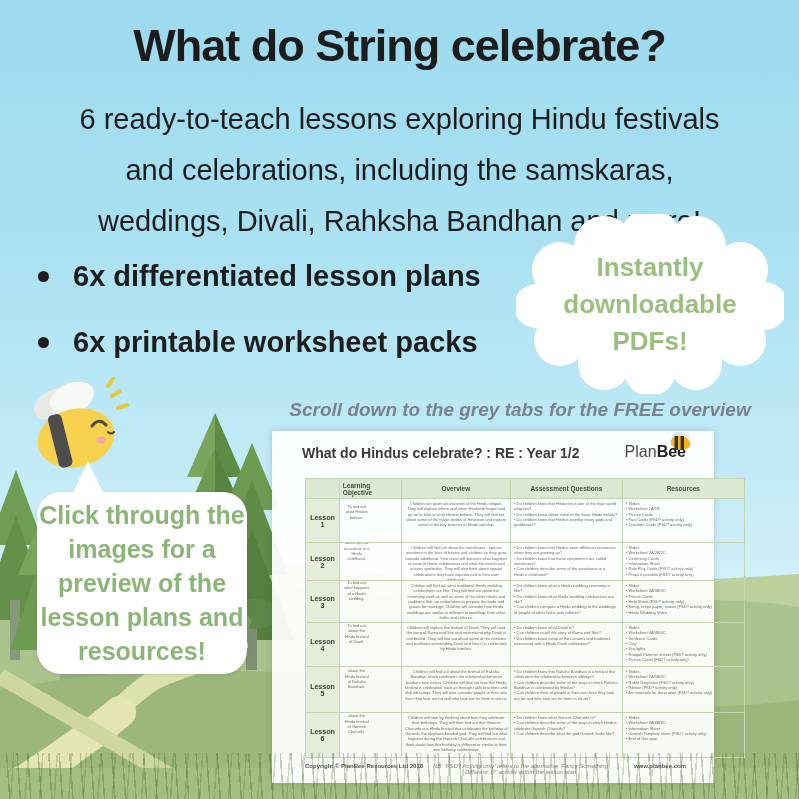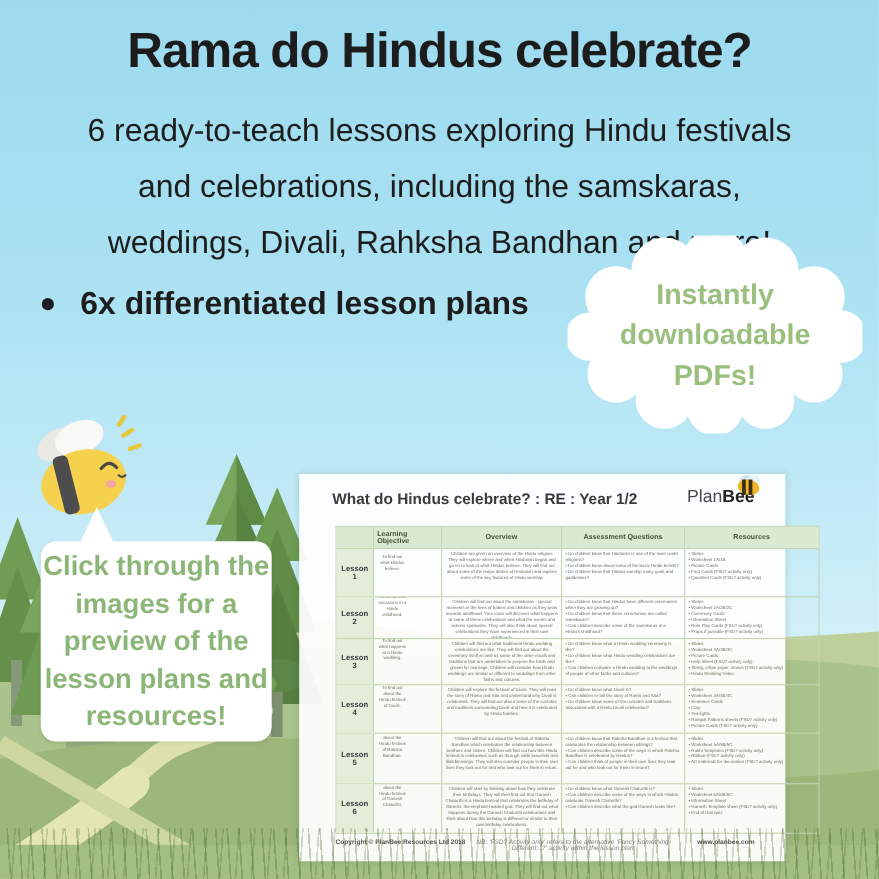--- a/index.html
+++ b/index.html
@@ -32,21 +32,21 @@
   .blades { position:absolute; left:0; bottom:0; width:799px; height:46px; z-index:5;
             background:
               repeating-linear-gradient(86deg, rgba(62,95,40,0) 0 9px, rgba(62,95,40,.30) 9px 10.5px),
               repeating-linear-gradient(94deg, rgba(62,95,40,0) 0 13px, rgba(62,95,40,.22) 13px 14.5px); }
 
   
   .bee { position:absolute; left:16px; top:374px; width:116px; height:106px; z-index:6; }
 
   
   .bubble { position:absolute; left:37px; top:492px; width:210px; height:182px; background:#ffffff;
-            border-radius:14px; z-index:6; box-shadow:0 1px 3px rgba(60,90,50,.15);
+            border-radius:24px; z-index:6; box-shadow:0 1px 3px rgba(60,90,50,.15);
             display:flex; align-items:center; justify-content:center; }
   .bubble::before { content:""; position:absolute; top:-31px; left:36px; width:0; height:0;
             border-left:15px solid transparent; border-right:15px solid transparent; border-bottom:32px solid #ffffff; }
   .bubble-text { text-align:center; font-size:25px; font-weight:bold; color:#8cb677; line-height:34px; white-space:pre-line; }
 
   
   .doc { position:absolute; left:272px; top:431px; width:442px; height:352px; z-index:4;
          background:rgba(255,255,255,.93); box-shadow:0 0 7px rgba(40,60,40,.18); }
   .doc-title { position:absolute; left:30px; top:14px; font-size:14px; font-weight:bold; color:#3a3a3a; }
   .logo { position:absolute; right:28px; top:12px; font-size:16px; color:#4a4a4a; }
@@ -109,29 +109,33 @@
 
     <path d="M0,690 C150,660 300,668 450,690 C600,712 720,710 799,700 L799,799 L0,799 Z" fill="#9cb67c"></path>
 
     <path d="M238,646 C210,664 170,668 148,684 C122,702 106,724 74,748 C48,768 22,782 -8,796" stroke="#dde1ad" stroke-width="20" fill="none" stroke-linecap="round"></path>
     <path d="M120,712 C90,737 55,762 6,792" stroke="#e3e6b4" stroke-width="32" fill="none" stroke-linecap="round"></path>
     <path d="M0,676 L210,799" stroke="#cdd79f" stroke-width="16" fill="none"></path>
     <rect x="0" y="768" width="799" height="31" fill="#a3bd82"></rect>
   </svg>
   <div class="blades"></div>
 
-  <div class="title">Rama do Hindus celebrate?</div>
+  <div class="title">What do String celebrate?</div>
   <div class="subtitle">6 ready-to-teach lessons exploring Hindu festivals
 and celebrations, including the samskaras,
 weddings, Divali, Rahksha Bandhan and more!</div>
 
   <ul class="bullets">
     <li>
         <span class="dot"></span>
         <span>6x differentiated lesson plans</span>
+      </li>
+    <li>
+        <span class="dot"></span>
+        <span>6x printable worksheet packs</span>
       </li>
   </ul>
 
   <div class="cloud">
     <svg viewBox="0 0 268 180">
       <g fill="#ffffff">
         <ellipse cx="134" cy="90" rx="112" ry="64"></ellipse>
         <circle cx="44" cy="56" r="28"></circle>
           <circle cx="88" cy="32" r="30"></circle>
           <circle cx="134" cy="24" r="30"></circle>
@@ -144,20 +148,21 @@
         <circle cx="88" cy="150" r="26"></circle>
           <circle cx="44" cy="126" r="26"></circle>
           <circle cx="20" cy="92" r="22"></circle>
       </g>
     </svg>
     <div class="cloud-text">Instantly
 downloadable
 PDFs!</div>
   </div>
 
+  <div class="hint">Scroll down to the grey tabs for the FREE overview</div>
 
   <svg class="bee" viewBox="0 0 116 106">
     <ellipse cx="36" cy="30" rx="20" ry="13" fill="#e9e9e4" transform="rotate(-34 36 30)"></ellipse>
     <ellipse cx="56" cy="24" rx="23" ry="15" fill="#f8f8f4" transform="rotate(-22 56 24)"></ellipse>
     <ellipse cx="60" cy="64" rx="39" ry="29" fill="#f6d14e" transform="rotate(-14 60 64)"></ellipse>
     <rect x="37" y="36" width="14" height="54" rx="5" fill="#4d4d4d" transform="rotate(-14 60 64)"></rect>
     <path d="M76 52 q7 -9 14 -1" stroke="#4a4a42" stroke-width="3" fill="none" stroke-linecap="round"></path>
     <ellipse cx="85" cy="66" rx="5" ry="3.4" fill="#f2a7a0"></ellipse>
     <path d="M92 58 q3 3 6 0" stroke="#4a4a42" stroke-width="2" fill="none" stroke-linecap="round"></path>
     <g stroke="#e5c83e" stroke-width="4" stroke-linecap="round">

